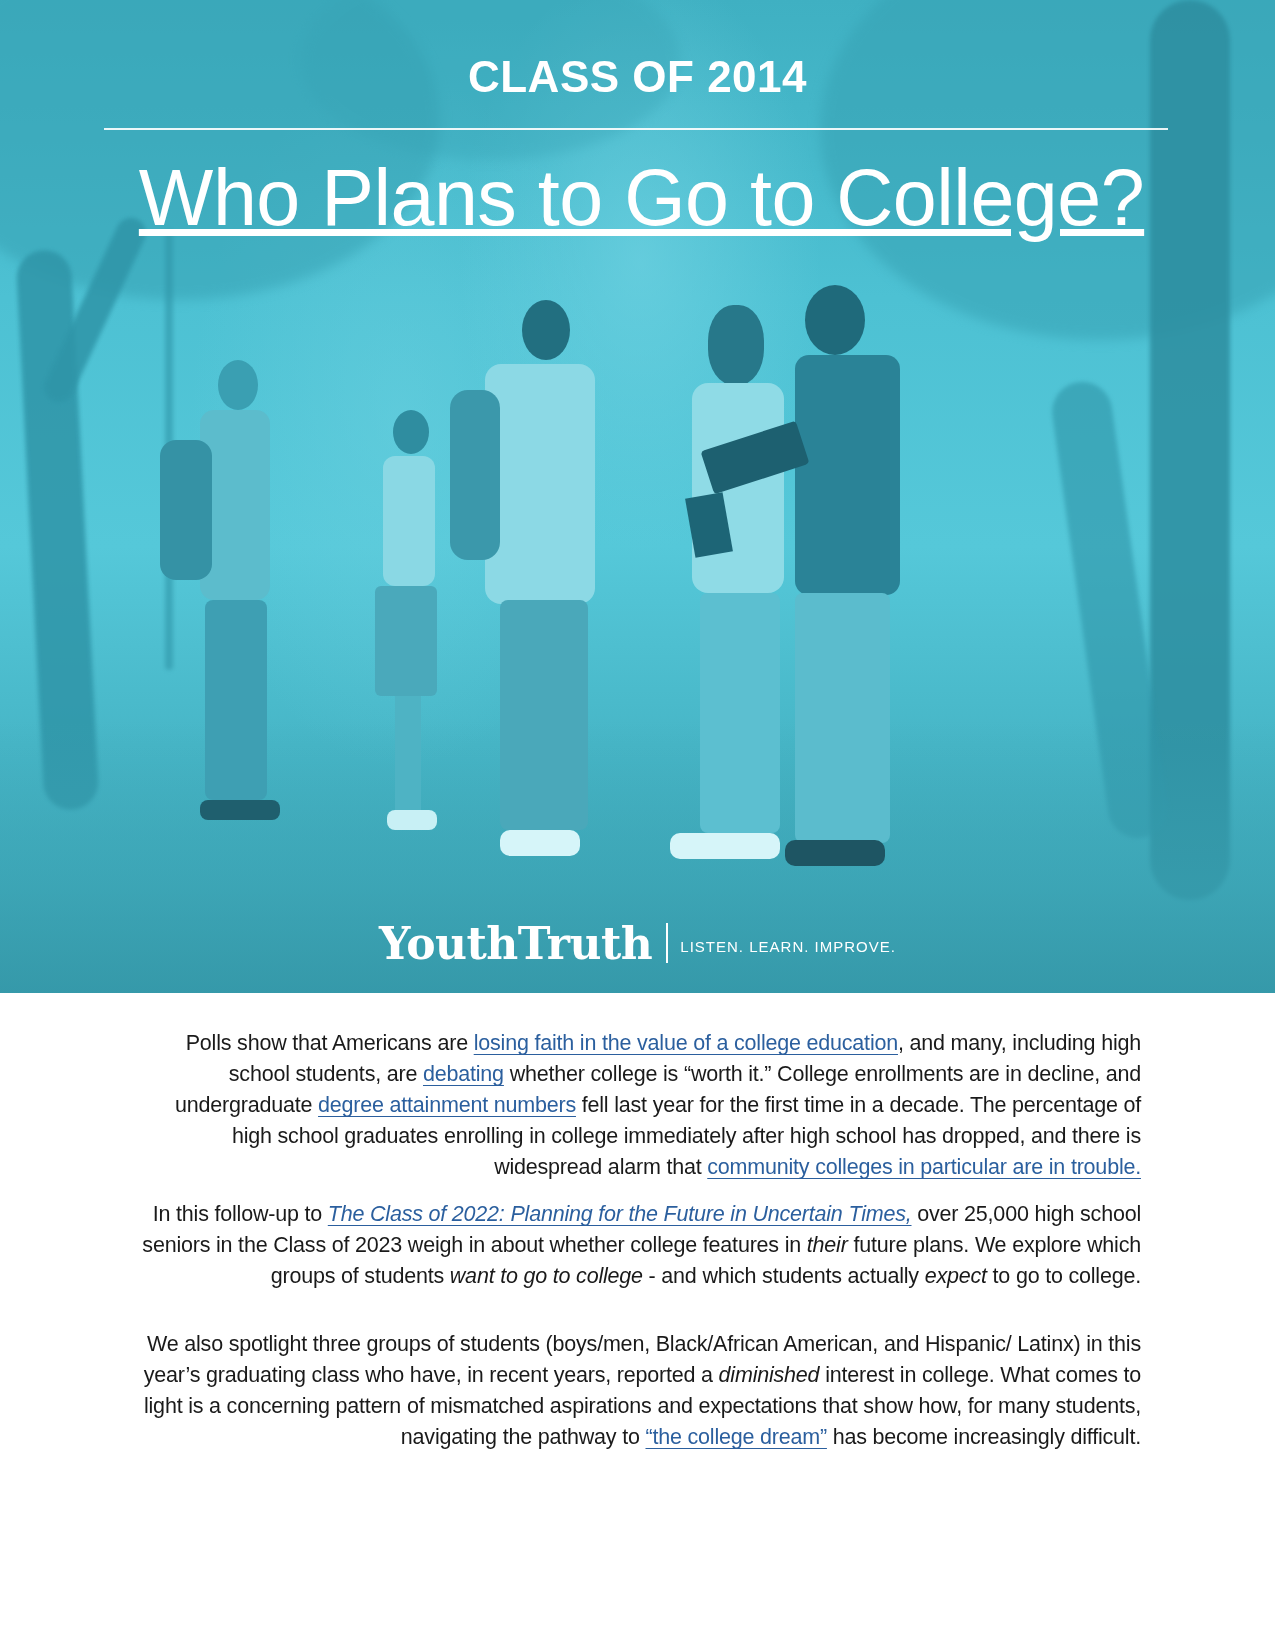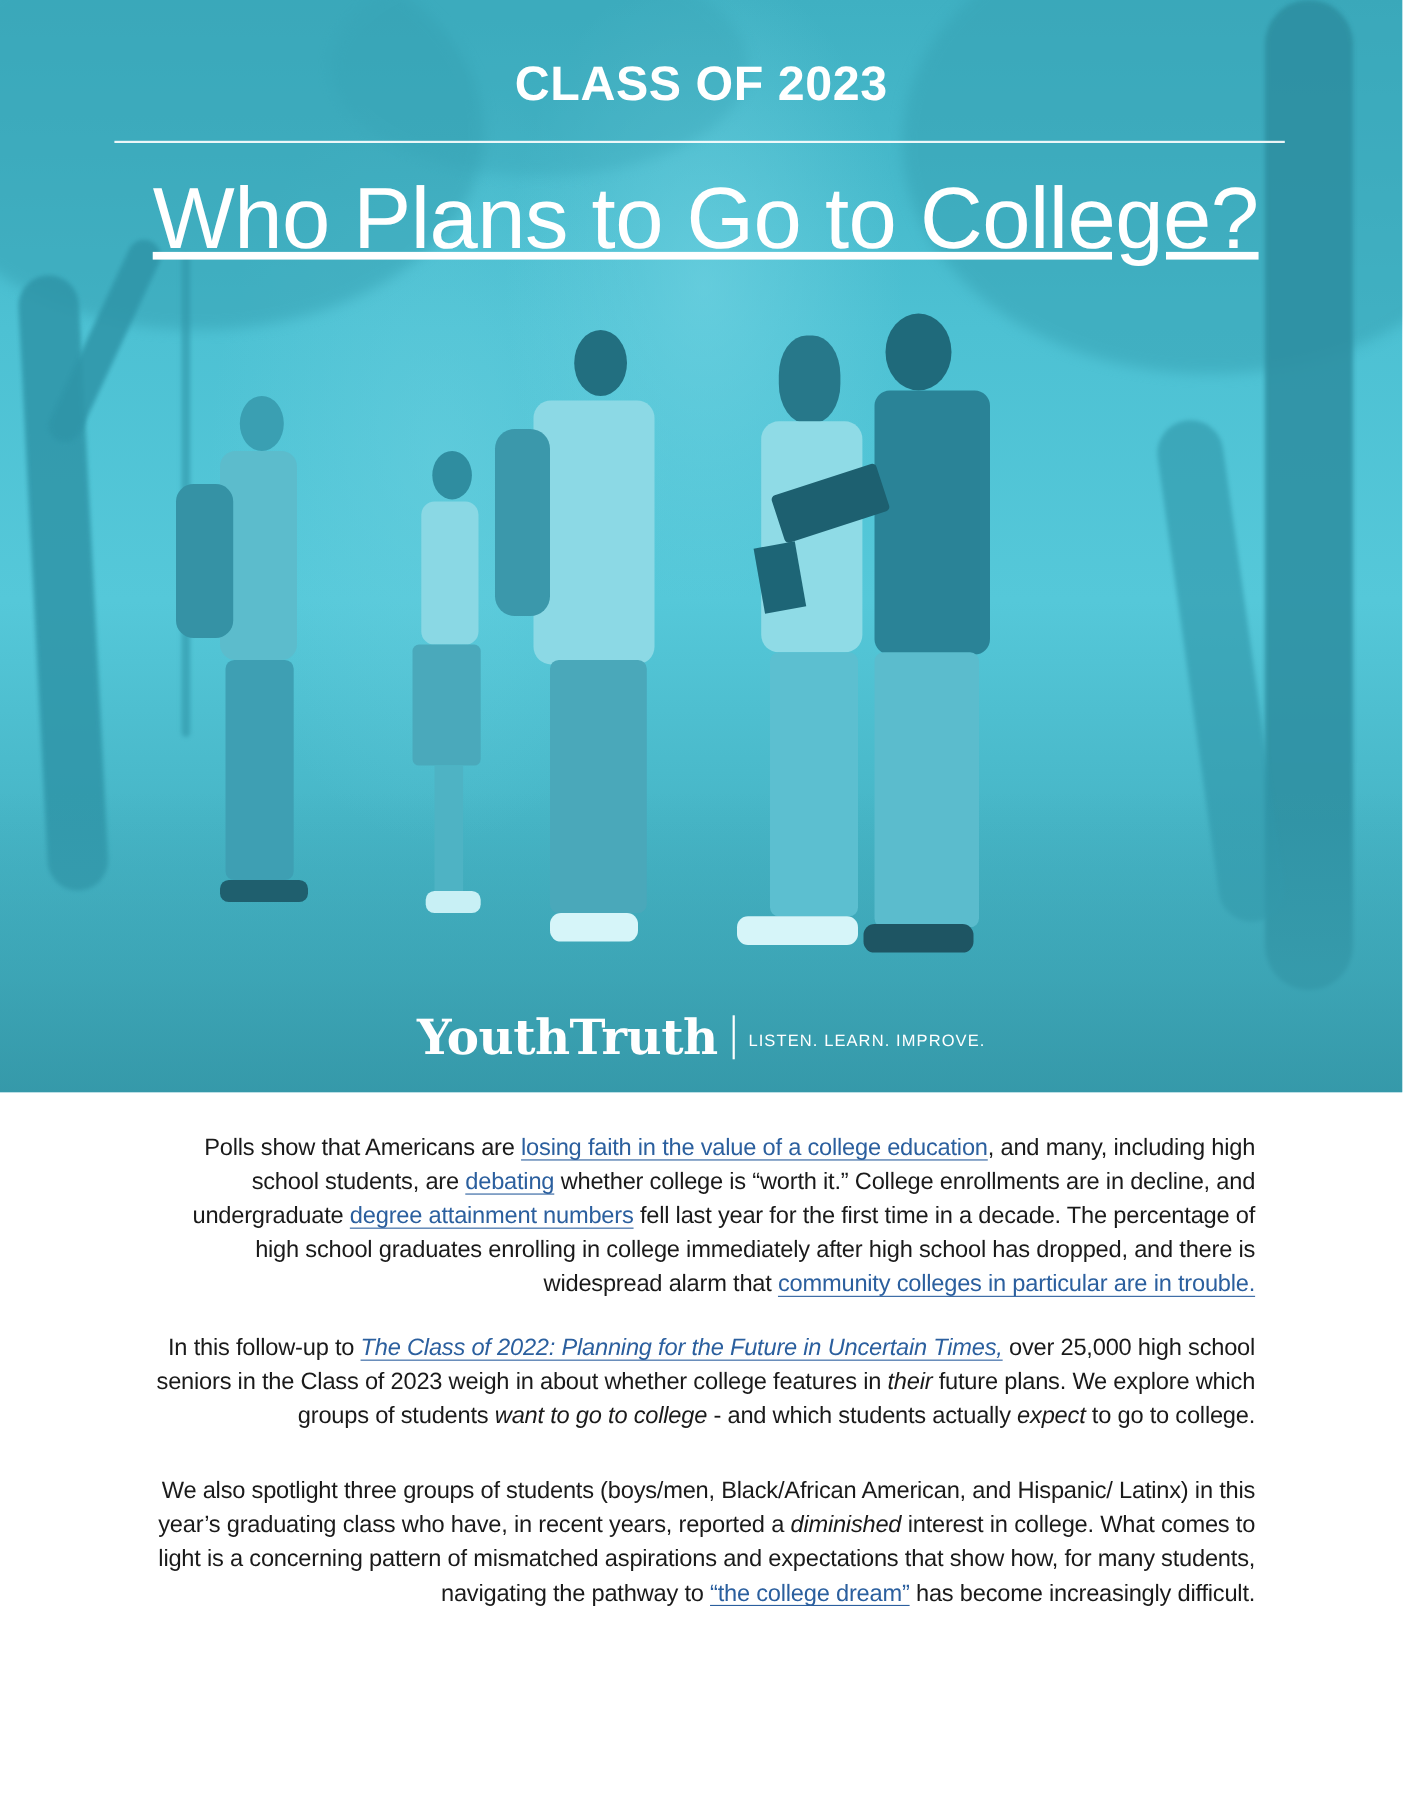--- a/index.html
+++ b/index.html
@@ -26,21 +26,21 @@
 
     .brand { position: absolute; top: 918px; left: 0; width: 1275px; height: 50px; display: flex;
              justify-content: center; align-items: center; }
     .brand .logo { font-family: "DejaVu Serif", serif; font-weight: bold; color: #ffffff; font-size: 44px; letter-spacing: -0.5px; }
     .brand .bar { width: 2px; height: 40px; background: #ffffff; margin: 0 12px 0 14px; }
     .brand .tagline { color: #ffffff; font-weight: normal; font-size: 15px; letter-spacing: 1px; margin-top: 6px; }
 
     .content { position: absolute; left: 141px; top: 1028px; width: 1000px; color: #1a1a1a;
                font-size: 21.5px; line-height: 31px; letter-spacing: -0.2px; text-align: right; }
     .content p { margin: 0; }
-    .content p.p2 { margin-top: 27px; }
+    .content p.p2 { margin-top: 16px; }
     .content p.p3 { margin-top: 37px; }
     .content a { color: #2b5f9e; text-decoration: underline; text-underline-offset: 4px; text-decoration-thickness: 1px; }
     .content em { font-style: italic; }
   </style>
 </head>
 <body>
 
 <div class="hero">
 
   <div>
@@ -88,21 +88,21 @@
 
     <div class="person" style="left:775px;top:285px;width:130px;height:600px;">
       <div style="left:30px;top:0;width:60px;height:70px;border-radius:50%;background:#1f6a7b;"></div>
       <div style="left:20px;top:70px;width:105px;height:240px;border-radius:14px;background:#2a8397;"></div>
       <div style="left:-70px;top:150px;width:100px;height:45px;background:#1d6070;transform:rotate(-18deg);border-radius:4px;"></div>
       <div style="left:20px;top:308px;width:95px;height:250px;border-radius:8px;background:#5bbccd;"></div>
       <div style="left:10px;top:555px;width:100px;height:26px;border-radius:10px;background:#1e5563;"></div>
     </div>
   </div>
 
-  <div class="kicker">CLASS OF 2023</div>
+  <div class="kicker">CLASS OF 2014</div>
   <div class="rule"></div>
   <h1 class="title" style="margin:4px;text-decoration:underline;">Who Plans to Go to College?</h1>
 
   <div class="brand">
     <span class="logo">YouthTruth</span>
     <span class="bar"></span>
     <span class="tagline">LISTEN. LEARN. IMPROVE.</span>
   </div>
 </div>
 

